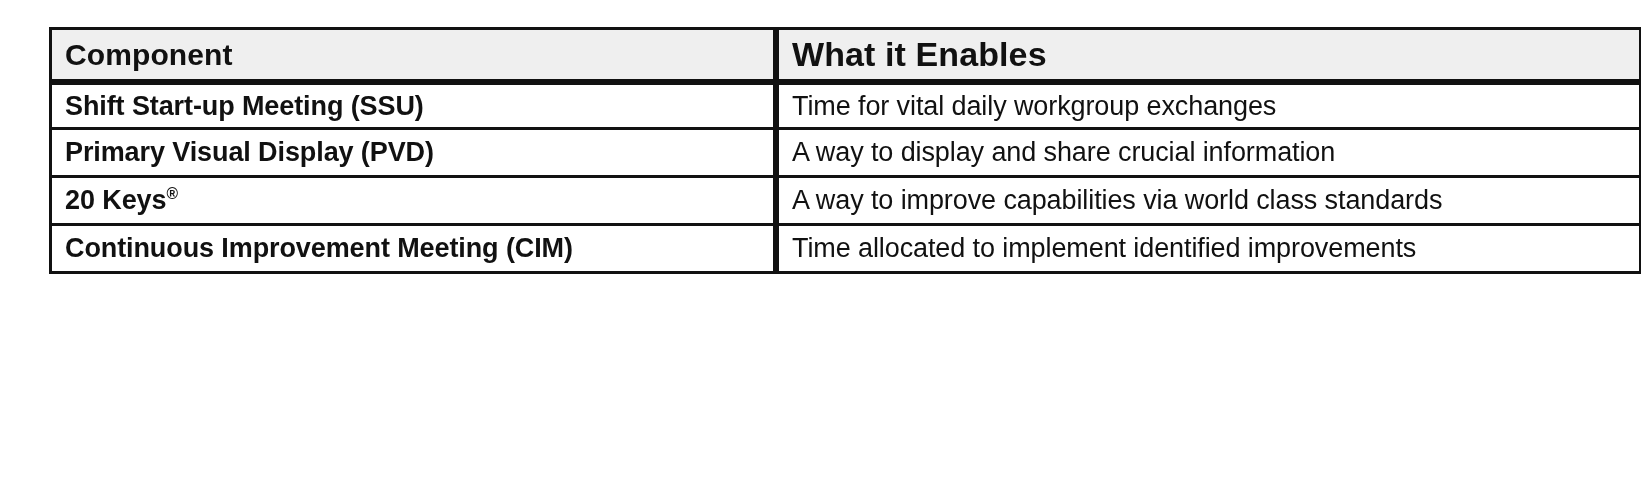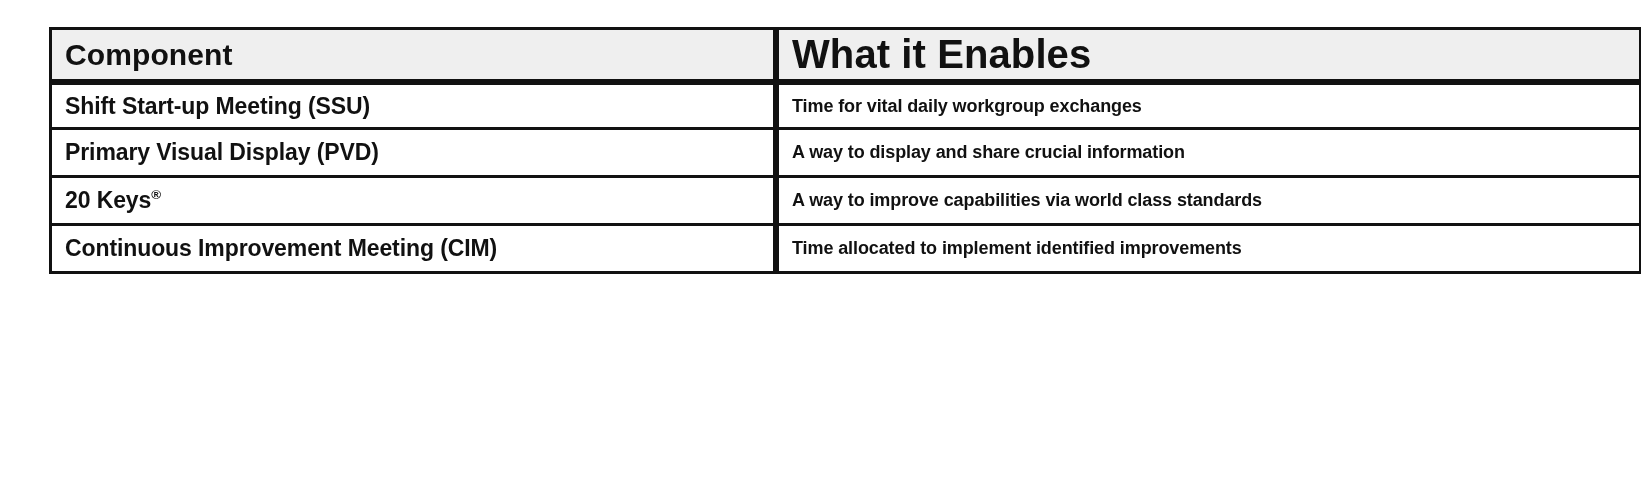--- a/index.html
+++ b/index.html
@@ -65,34 +65,34 @@
 
   
   table.comp-table thead th {
     background: #efefef;
     font-weight: bold;
     font-size: 30px;
     letter-spacing: 0.1px;
     height: 55px;
   }
   table.comp-table thead th.cell-enables {
-    font-size: 40px;
+    font-size: 34px;
   }
 
   
   table.comp-table tbody td.cell-component {
     background: #ffffff;
     font-weight: bold;
-    font-size: 23px;
+    font-size: 27px;
     letter-spacing: -0.1px;
   }
   table.comp-table tbody td.cell-enables {
     background: #ffffff;
-    font-weight: bold;
-    font-size: 18px;
+    font-weight: normal;
+    font-size: 27px;
     letter-spacing: -0.1px;
   }
 
   
   .sup-reg {
     font-size: 0.58em;
     vertical-align: super;
     line-height: 0;
     font-weight: bold;
   }

